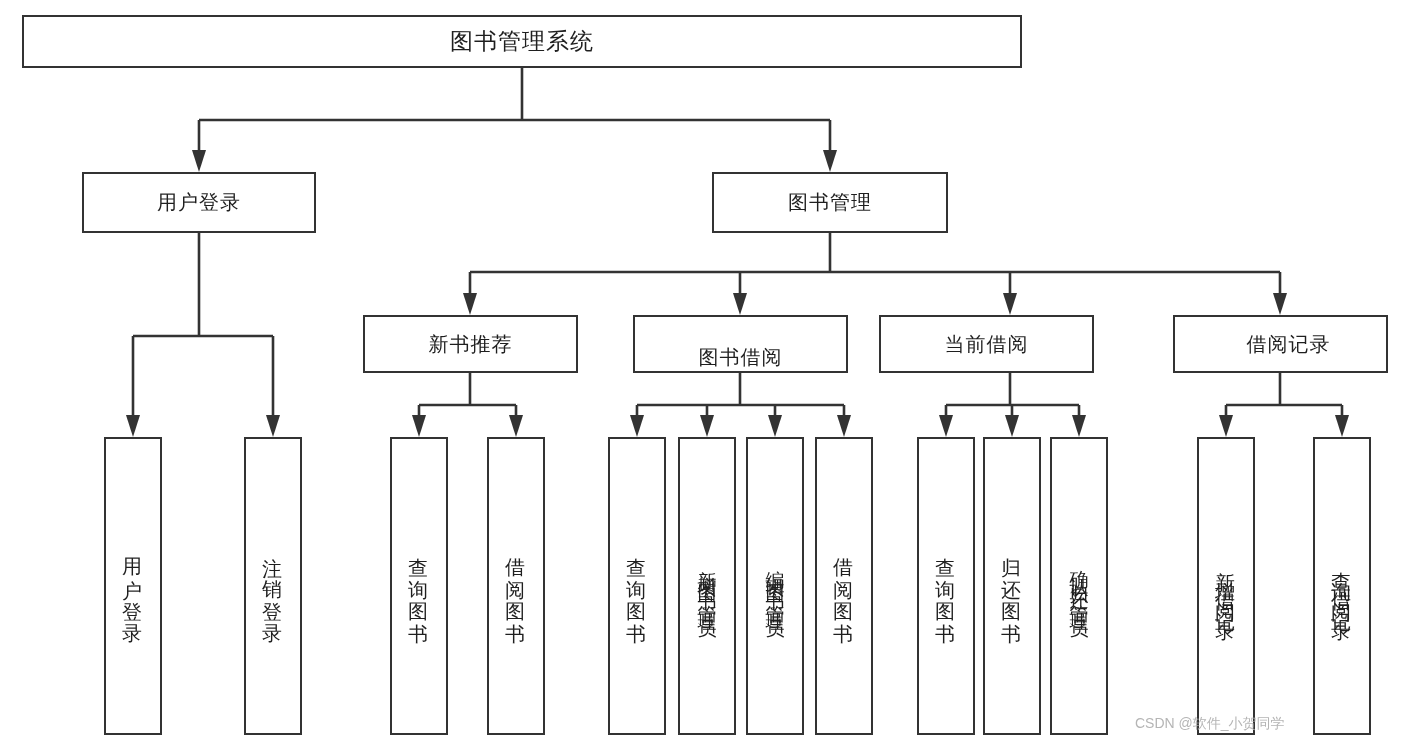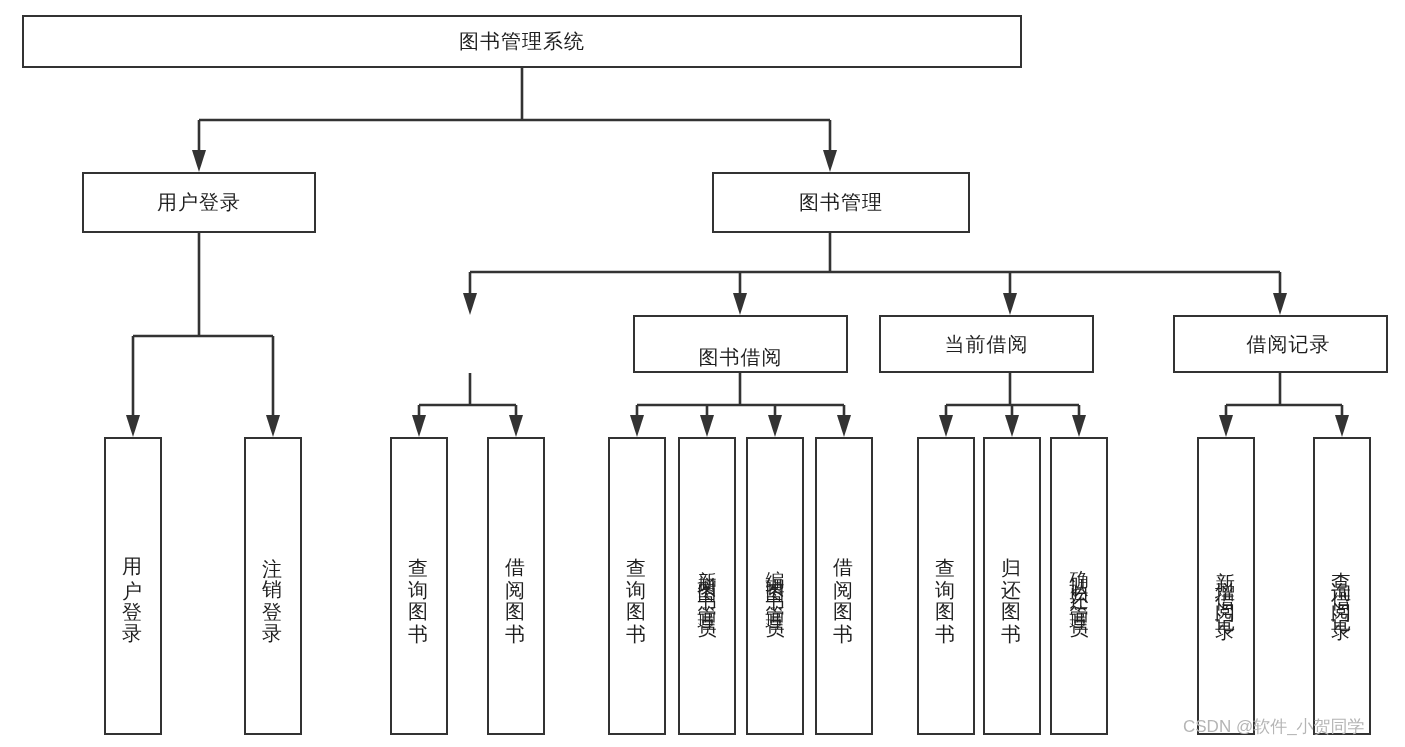--- a/index.html
+++ b/index.html
@@ -24,45 +24,45 @@
   .node{
     position:absolute;
     box-sizing:border-box;
     border:2.5px solid var(--border);
     background:var(--bg);
     display:flex;align-items:center;justify-content:center;
     font-size:20px;
     text-align:center;
     letter-spacing:1px;
   }
-  .node.root{left:22px;top:15px;width:1000px;height:53px;font-size:20px;}
+  .node.root{left:22px;top:15px;width:1000px;height:53px;font-size:23px;}
   .node.l1a{left:82px;top:172px;width:234px;height:61px;}
-  .node.l1b{left:712px;top:172px;width:258px;height:61px;}
+  .node.l1b{left:712px;top:172px;width:236px;height:61px;}
   .node.l2{top:315px;width:215px;height:58px;}
   .node.l2a{left:363px;}
   .node.l2b{left:633px;align-items:flex-end;}
   .node.l2c{left:879px;}
   .node.l2d{left:1173px;padding-left:16px;}
   .node.leaf{top:437px;width:58px;height:298px;}
   .leaf .v{
     writing-mode:vertical-rl;
     text-orientation:mixed;
     white-space:nowrap;
   }
   .leaf .sp-lg{letter-spacing:22px;}
   .leaf .sp-md{letter-spacing:10px;}
   .leaf .sp-sm{letter-spacing:7px;font-size:19px;}
   .x1{left:104px;} .x2{left:244px;}
   .x3{left:390px;} .x4{left:487px;}
   .x5{left:608px;} .x6{left:678px;} .x7{left:746px;} .x8{left:815px;}
   .x9{left:917px;} .x10{left:983px;} .x11{left:1050px;}
   .x12{left:1197px;} .x13{left:1313px;}
   #watermark{
-    position:absolute;left:1183px;top:715px;
-    font-size:17px;color:var(--wm);
+    position:absolute;left:1135px;top:715px;
+    font-size:14px;color:var(--wm);
     white-space:nowrap;
     z-index:5;
   }
 </style>
 </head>
 <body>
 
 <div id="canvas">
 
   <svg id="edges" width="1405" height="747" viewBox="0 0 1405 747">
@@ -101,20 +101,23 @@
     <span>图书管理系统</span>
   </div>
 
   <div class="node l1a">
     <span>用户登录</span>
   </div>
   <div class="node l1b">
     <span>图书管理</span>
   </div>
 
+  <div class="node l2 l2a">
+    <span>新书推荐</span>
+  </div>
   <div class="node l2 l2b">
     <span>图书借阅</span>
   </div>
   <div class="node l2 l2c">
     <span>当前借阅</span>
   </div>
   <div class="node l2 l2d">
     <span>借阅记录</span>
   </div>
 

